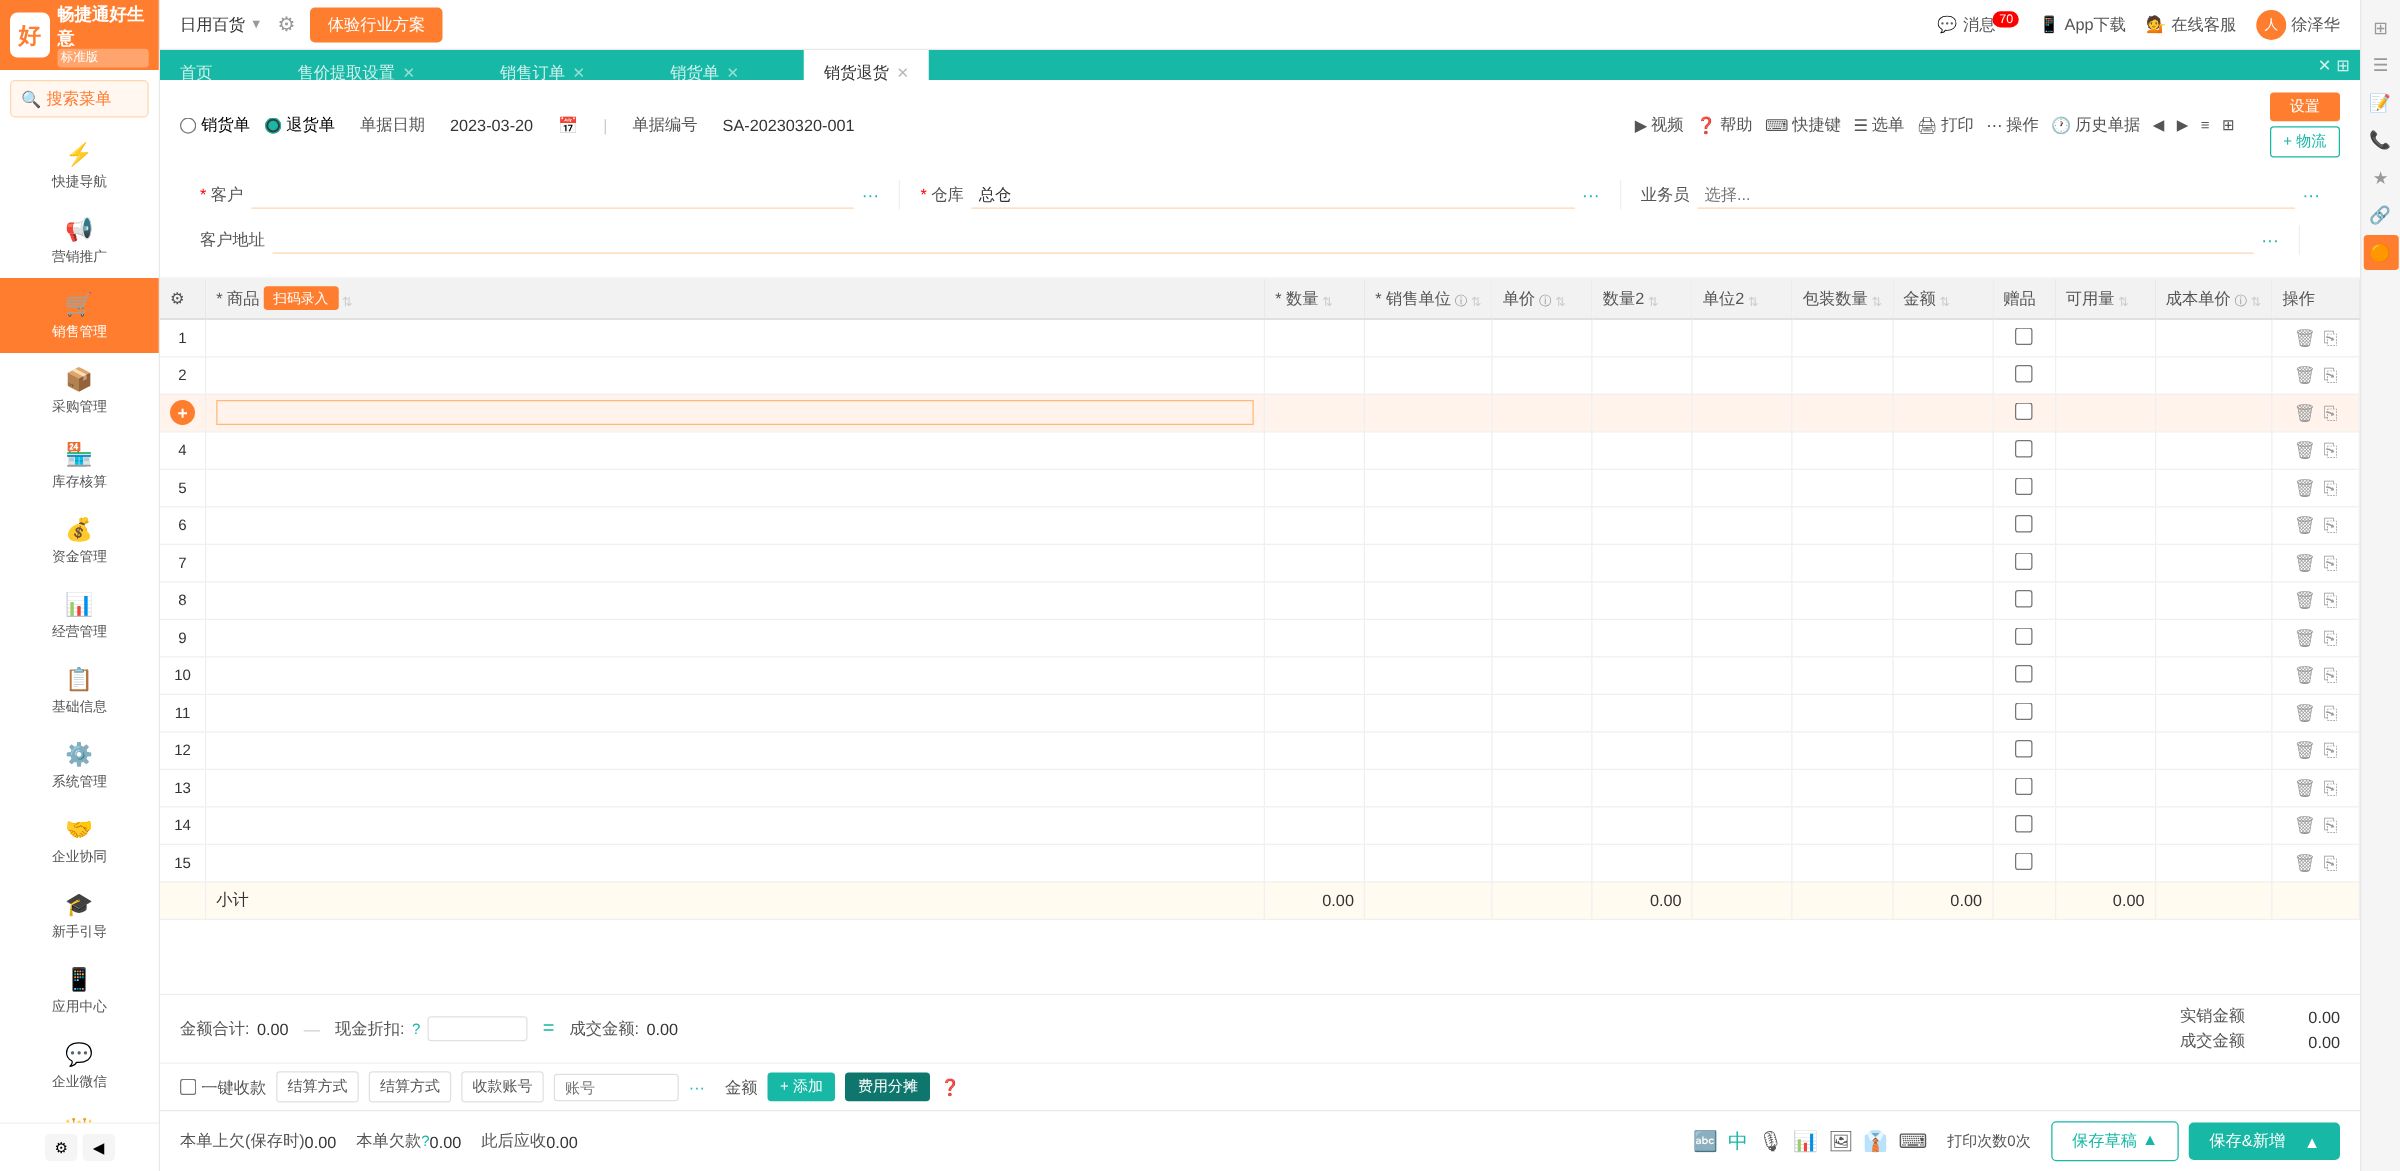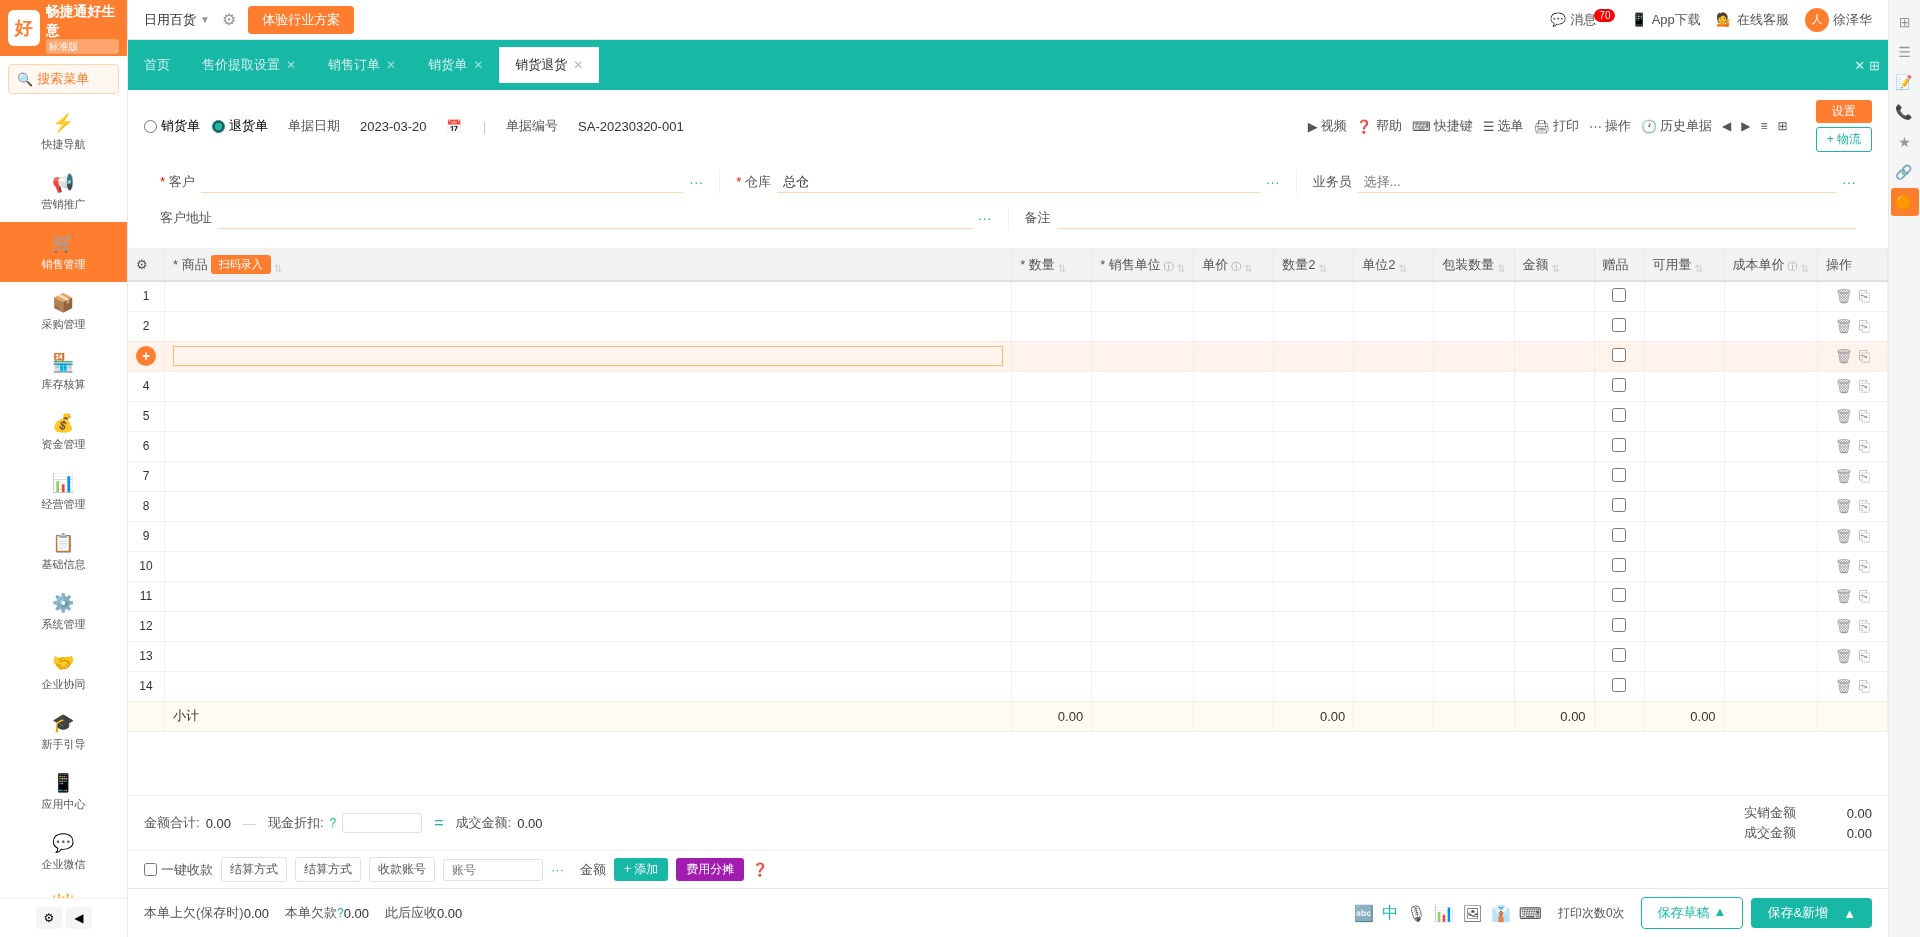--- a/index.html
+++ b/index.html
@@ -31,21 +31,21 @@
     .topbar-dropdown { display: flex; align-items: center; gap: 4px; color: #333; cursor: pointer; font-size: 13px; }
     .topbar-dropdown .arrow { color: #999; font-size: 10px; }
     .topbar-settings { color: #999; cursor: pointer; font-size: 16px; }
     .topbar-trial-btn { background: #ff7d2e; color: #fff; border: none; border-radius: 4px; padding: 5px 14px; cursor: pointer; font-size: 13px; }
     .topbar-right { display: flex; align-items: center; gap: 16px; color: #555; font-size: 13px; }
     .topbar-right-item { display: flex; align-items: center; gap: 4px; cursor: pointer; }
     .notification-badge { background: #f00; color: #fff; border-radius: 10px; font-size: 10px; padding: 1px 5px; margin-left: -6px; margin-top: -8px; }
     .user-avatar { width: 24px; height: 24px; border-radius: 50%; background: #ff7d2e; color: #fff; display: flex; align-items: center; justify-content: center; font-size: 11px; }
 
     
-    .tabs { background: #17b8a6; display: flex; align-items: center; height: 50px; flex-shrink: 0; }
+    .tabs { background: #17b8a6; display: flex; height: 24px; flex-shrink: 0; gap: 36px; }
     .tab { padding: 0 16px; height: 36px; display: flex; align-items: center; cursor: pointer; color: rgba(255,255,255,0.8); gap: 6px; font-size: 13px; position: relative; }
     .tab.active { background: #fff; color: #333; }
     .tab .close-btn { font-size: 12px; color: inherit; opacity: 0.7; }
     .tab.active .close-btn { color: #999; }
     .tabs-actions { margin-left: auto; display: flex; align-items: center; padding-right: 8px; gap: 4px; color: rgba(255,255,255,0.8); cursor: pointer; }
 
     
     .content { flex: 1; background: #fff; overflow-y: auto; padding: 0; display: flex; flex-direction: column; }
 
     
@@ -107,21 +107,21 @@
     .eq-sign { color: #17b8a6; font-size: 16px; }
     .summary-result { color: #333; font-weight: 500; }
     .help-icon { color: #17b8a6; cursor: help; font-size: 12px; }
 
     
     .payment-row { padding: 6px 16px; display: flex; align-items: center; gap: 8px; border-top: 1px solid #f0f0f0; flex-shrink: 0; background: #fff; }
     .payment-checkbox { display: flex; align-items: center; gap: 4px; font-size: 12px; color: #555; }
     .payment-method-btn { border: 1px solid #e0e0e0; background: #fff; border-radius: 3px; padding: 3px 8px; cursor: pointer; font-size: 12px; color: #555; }
     .payment-input { border: 1px solid #e0e0e0; border-radius: 3px; padding: 3px 8px; width: 100px; font-size: 12px; }
     .add-payment-btn { background: #17b8a6; color: #fff; border: none; border-radius: 3px; padding: 3px 10px; cursor: pointer; font-size: 12px; display: flex; align-items: center; gap: 4px; }
-    .split-btn { background: #a21caf; color: #fff; border: none; border-radius: 3px; padding: 3px 10px; cursor: pointer; font-size: 12px; }
+    .split-btn { background: #0f766e; color: #fff; border: none; border-radius: 3px; padding: 3px 10px; cursor: pointer; font-size: 12px; }
     .help-circle { color: #999; cursor: help; }
 
     
     .bottom-bar { background: #fff; padding: 8px 16px; display: flex; align-items: center; justify-content: space-between; border-top: 1px solid #e8e8e8; flex-shrink: 0; }
     .bottom-info { display: flex; align-items: center; gap: 16px; font-size: 12px; color: #555; }
     .bottom-info-item { display: flex; align-items: center; gap: 0; }
     .bottom-info-value { color: #333; font-weight: 500; }
     .bottom-actions { display: flex; gap: 8px; align-items: center; }
     .print-info { font-size: 12px; color: #555; }
     .save-draft-btn { border: 1px solid #17b8a6; background: #fff; color: #17b8a6; border-radius: 4px; padding: 6px 16px; cursor: pointer; font-size: 13px; display: flex; gap: 4px; }
@@ -364,24 +364,20 @@
           <span class="form-dots">···</span>
         </div>
       </div>
       <div class="form-row" style="border-bottom:none; padding-top:4px;">
         <div class="form-field">
           <span class="form-label">客户地址</span>
           <input class="form-input" value="" style="">
           <span class="form-dots">···</span>
         </div>
         <div class="form-field-divider"></div>
-        <div class="form-field">
-          <span class="form-label">备注</span>
-          <input class="form-input" value="" style="flex: 2 1 0%;">
-        </div>
       </div>
     </div>
 
     <div class="table-container">
       <table class="data-table">
         <thead>
           <tr>
             <th class="col-settings">
               <span>⚙</span>
             </th>
@@ -714,20 +710,40 @@
               <td></td>
               <td class="col-ops">
       <div class="action-icons">
         <span class="action-icon">🗑</span>
         <span class="action-icon">⎘</span>
       </div>
               </td>
             </tr>
             <tr>
               <td class="row-num">14</td>
+              <td></td>
+              <td></td>
+              <td></td>
+              <td></td>
+              <td></td>
+              <td></td>
+              <td></td>
+              <td></td>
+              <td class="checkbox-cell"><input type="checkbox" style=""></td>
+              <td></td>
+              <td></td>
+              <td class="col-ops">
+      <div class="action-icons">
+        <span class="action-icon">🗑</span>
+        <span class="action-icon">⎘</span>
+      </div>
+              </td>
+            </tr>
+            <tr>
+              <td class="row-num">15</td>
               <td></td>
               <td></td>
               <td></td>
               <td></td>
               <td></td>
               <td></td>
               <td></td>
               <td></td>
               <td class="checkbox-cell"><input type="checkbox" style=""></td>
               <td></td>

